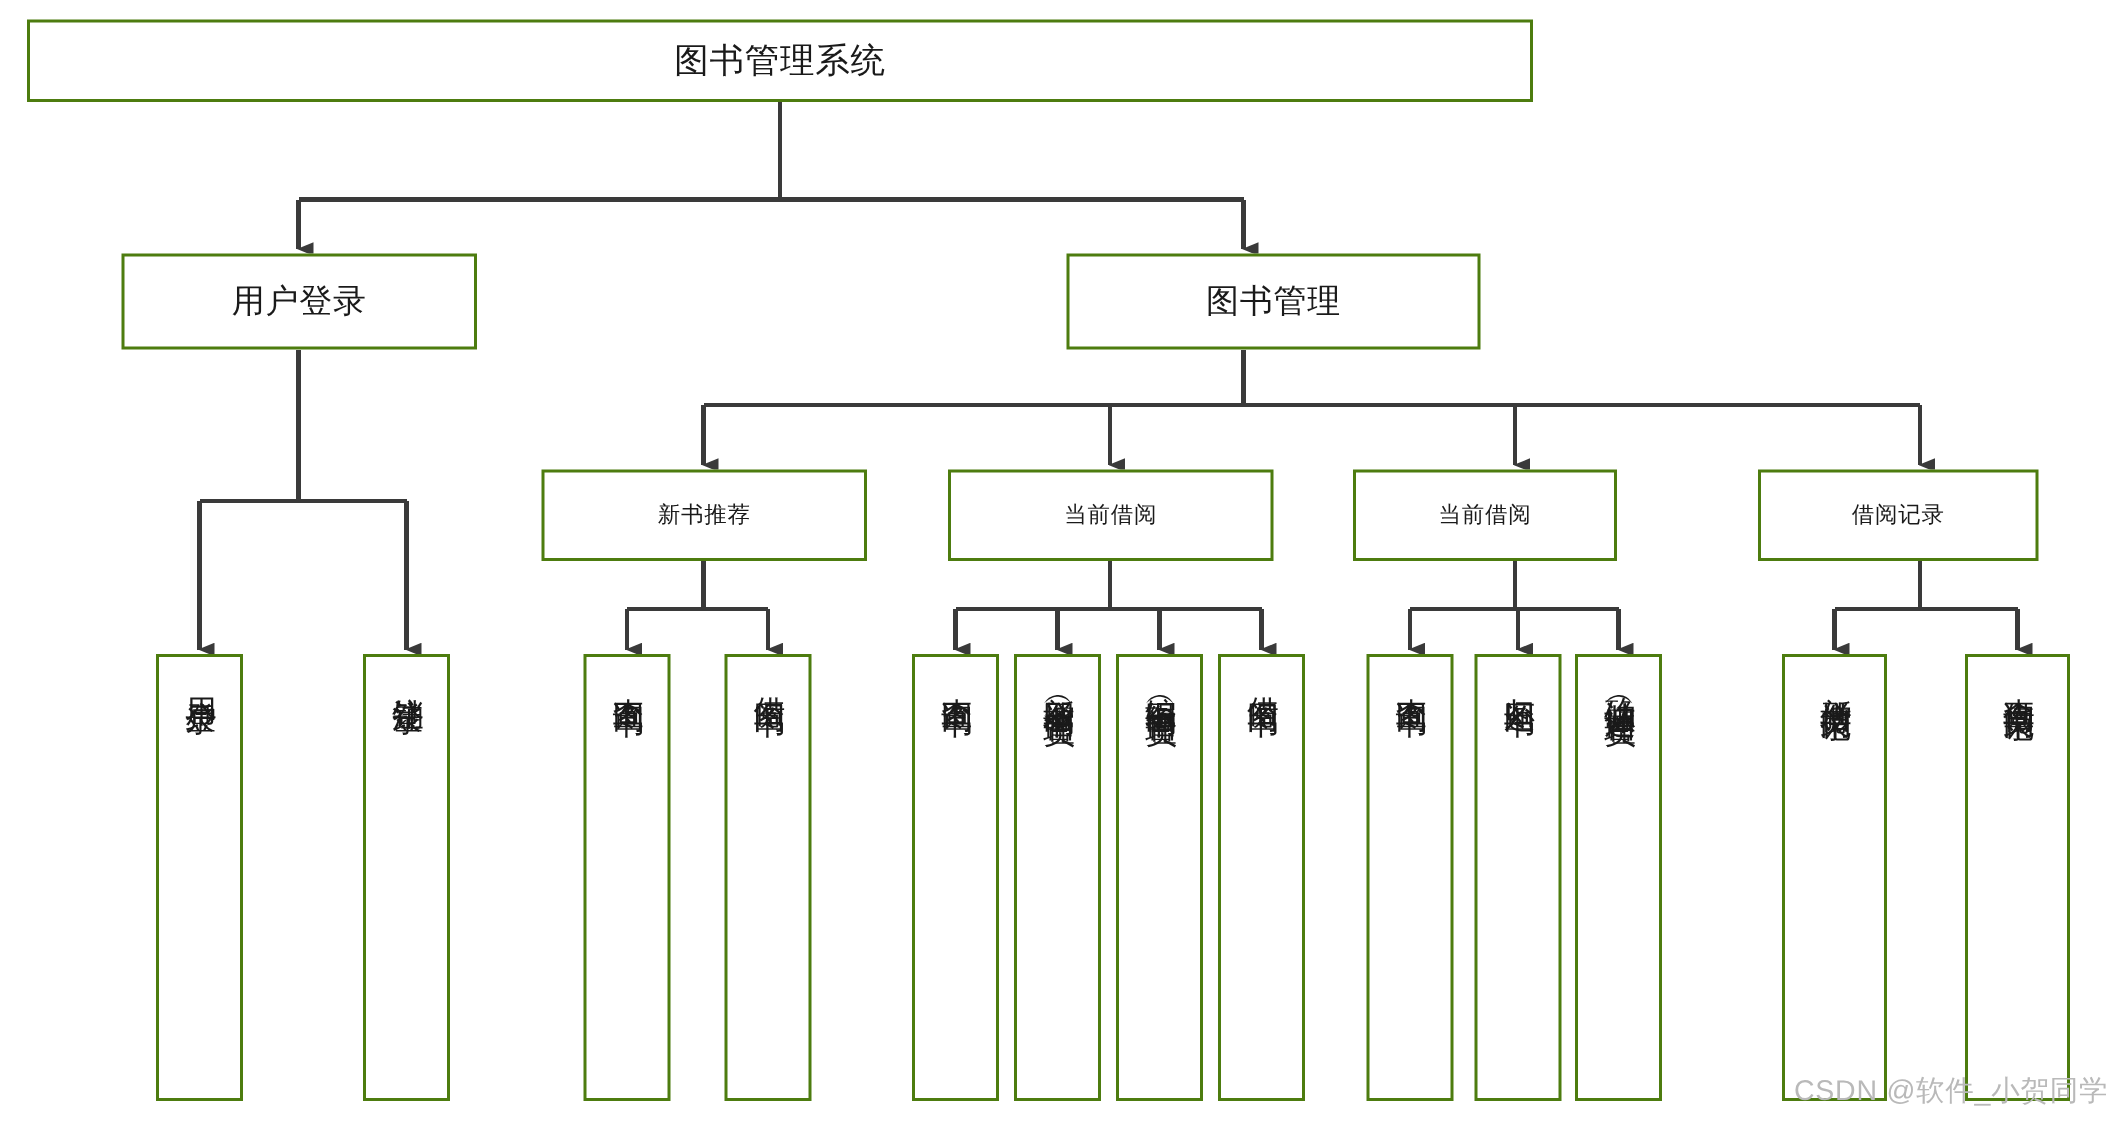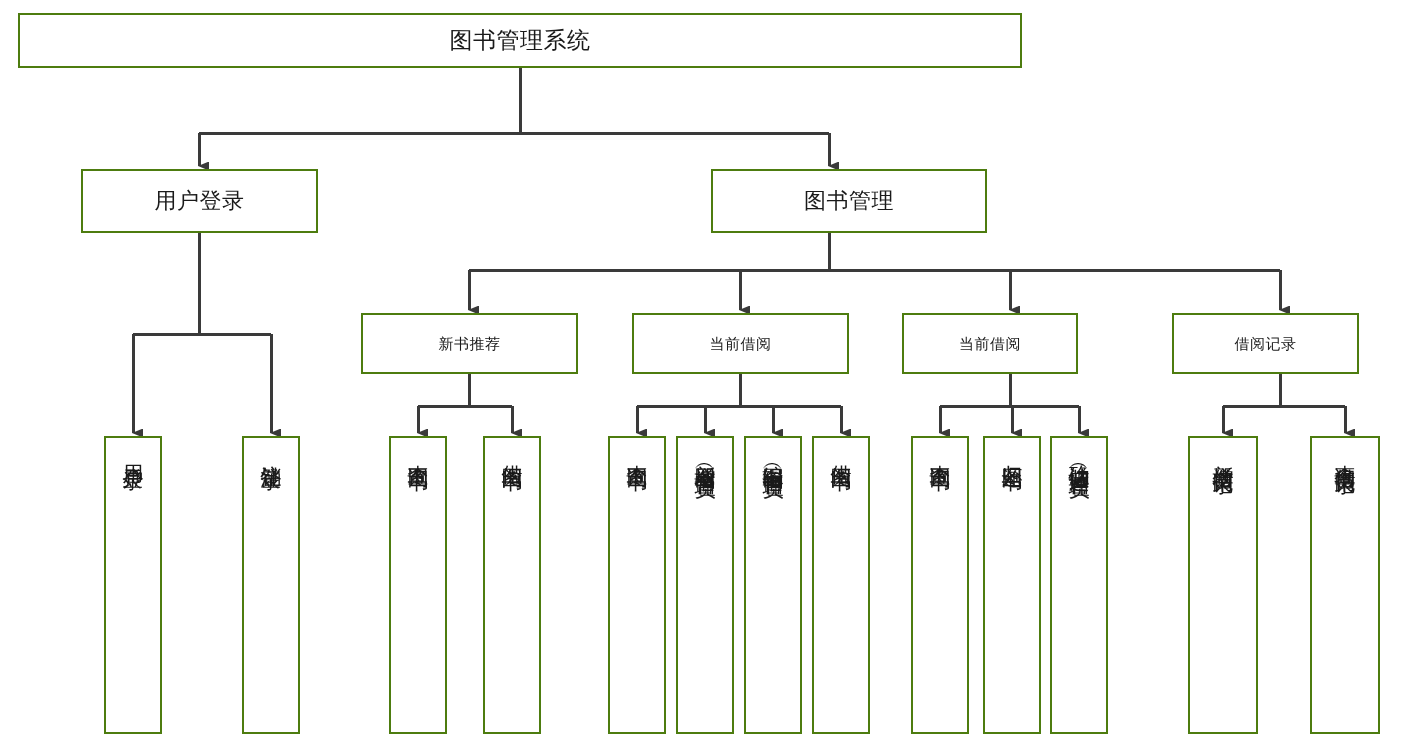--- a/index.html
+++ b/index.html
@@ -204,14 +204,15 @@
     <span class="node-label">确认归还（管理员）</span>
   </div>
 
   <div class="node leaf" style="left:1188px; width:70px;">
     <span class="node-label">新增借阅记录</span>
   </div>
   <div class="node leaf" style="left:1310px; width:70px;">
     <span class="node-label">查询借阅记录</span>
   </div>
 
+  <div class="watermark">CSDN @软件_小贺同学</div>
 
 </div>
 
 </body></html>

